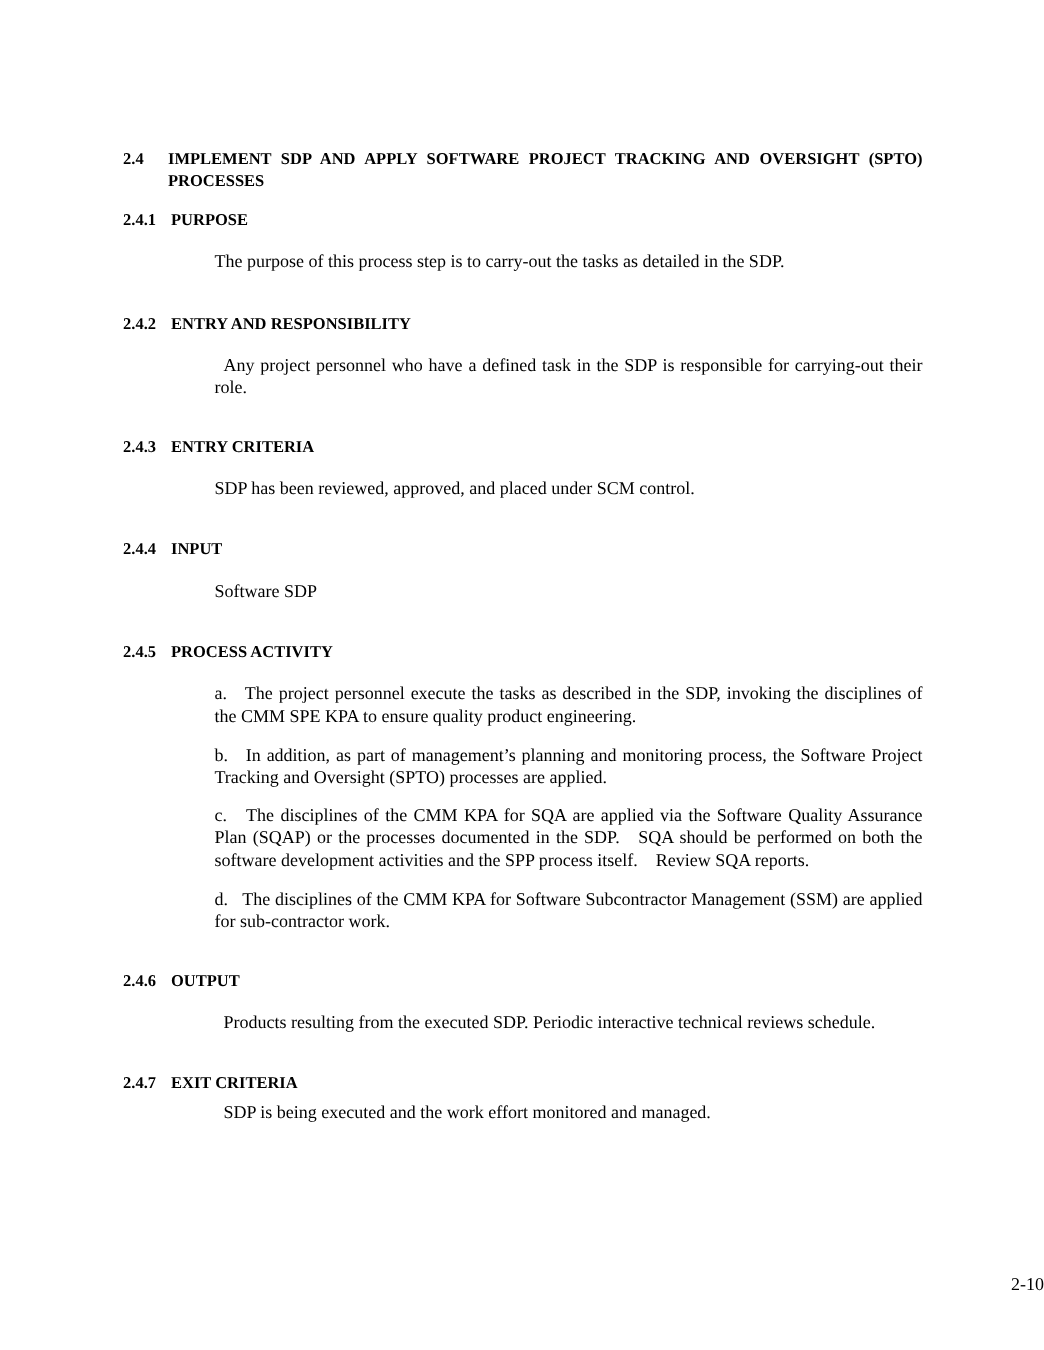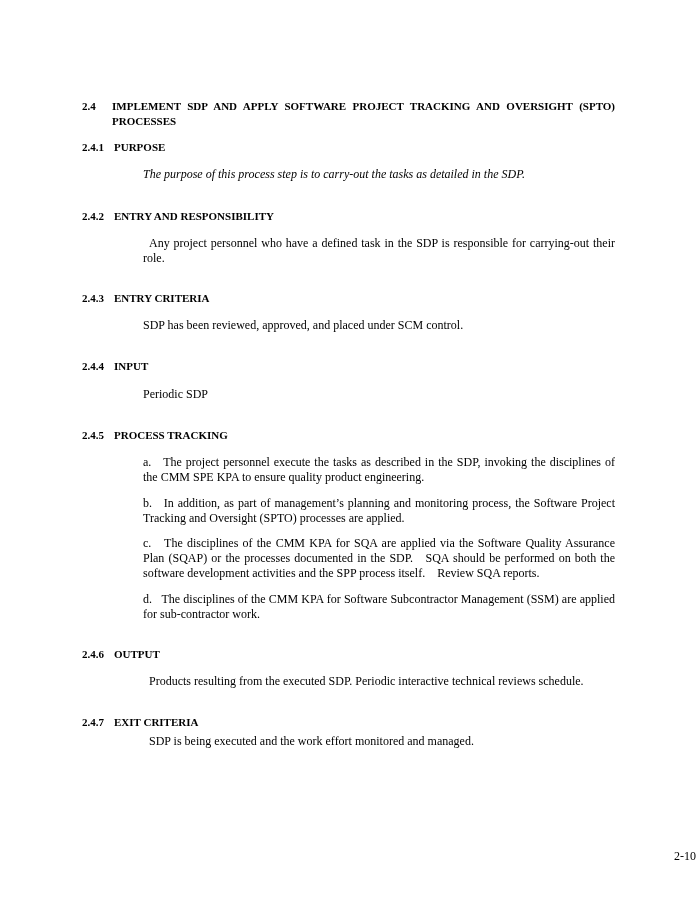--- a/index.html
+++ b/index.html
@@ -60,39 +60,39 @@
 <div>
 
   <div class="abs main-title">
     <span class="num">2.4</span>
     <div class="txt">IMPLEMENT SDP AND APPLY SOFTWARE PROJECT TRACKING AND OVERSIGHT (SPTO) PROCESSES</div>
   </div>
 
   <div class="abs h" style="left:82px; top:140px;">
     <span class="hnum">2.4.1</span><span>PURPOSE</span>
   </div>
-  <div class="abs para" style="top:167px;font-style:italic;">The purpose of this process step is to carry-out the tasks as detailed in the SDP.</div>
+  <div class="abs para" style="top:167px;">The purpose of this process step is to carry-out the tasks as detailed in the SDP.</div>
 
   <div class="abs h" style="left:82px; top:209px;">
     <span class="hnum">2.4.2</span><span>ENTRY AND RESPONSIBILITY</span>
   </div>
   <div class="abs para" style="top:236px; text-indent:6px;">Any project personnel who have a defined task in the SDP is responsible for carrying-out their role.</div>
 
   <div class="abs h" style="left:82px; top:291px;">
     <span class="hnum">2.4.3</span><span>ENTRY CRITERIA</span>
   </div>
   <div class="abs para" style="top:318px;">SDP has been reviewed, approved, and placed under SCM control.</div>
 
   <div class="abs h" style="left:82px; top:359px;">
     <span class="hnum">2.4.4</span><span>INPUT</span>
   </div>
-  <div class="abs para" style="top:387px;">Periodic SDP</div>
+  <div class="abs para" style="top:387px;">Software SDP</div>
 
   <div class="abs h" style="left:82px; top:428px;">
-    <span class="hnum">2.4.5</span><span>PROCESS TRACKING</span>
+    <span class="hnum">2.4.5</span><span>PROCESS ACTIVITY</span>
   </div>
   <div class="abs para" style="top:455px;">a.&nbsp;&nbsp;&nbsp;The project personnel execute the tasks as described in the SDP, invoking the disciplines of the CMM SPE KPA to ensure quality product engineering.</div>
   <div class="abs para" style="top:496px;">b.&nbsp;&nbsp;&nbsp;In addition, as part of management’s planning and monitoring process, the Software Project Tracking and Oversight (SPTO) processes are applied.</div>
   <div class="abs para" style="top:536px;">c.&nbsp;&nbsp;&nbsp;The disciplines of the CMM KPA for SQA are applied via the Software Quality Assurance Plan (SQAP) or the processes documented in the SDP.&nbsp;&nbsp;&nbsp;SQA should be performed on both the software development activities and the SPP process itself.&nbsp;&nbsp;&nbsp;&nbsp;Review SQA reports.</div>
   <div class="abs para" style="top:592px;">d.&nbsp;&nbsp;&nbsp;The disciplines of the CMM KPA for Software Subcontractor Management (SSM) are applied for sub-contractor work.</div>
 
   <div class="abs h" style="left:82px; top:647px;">
     <span class="hnum">2.4.6</span><span>OUTPUT</span>
   </div>
   <div class="abs para" style="top:674px; left:149px;">Products resulting from the executed SDP. Periodic interactive technical reviews schedule.</div>

